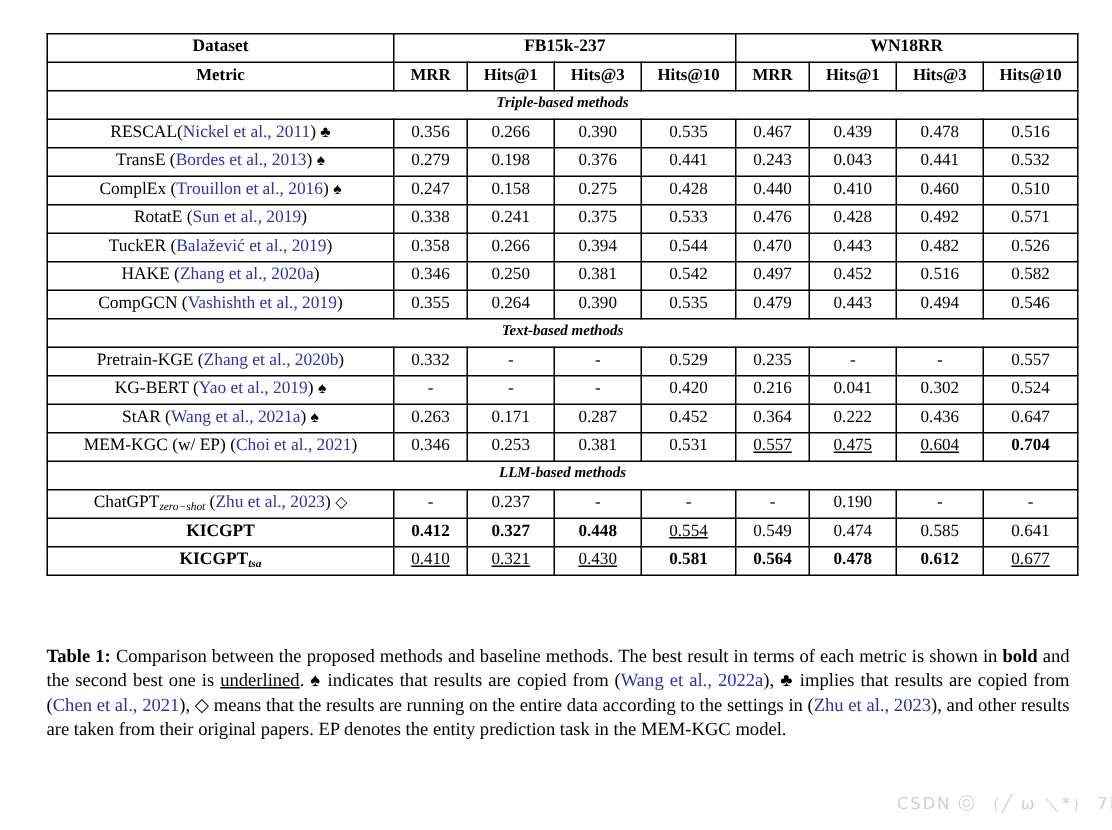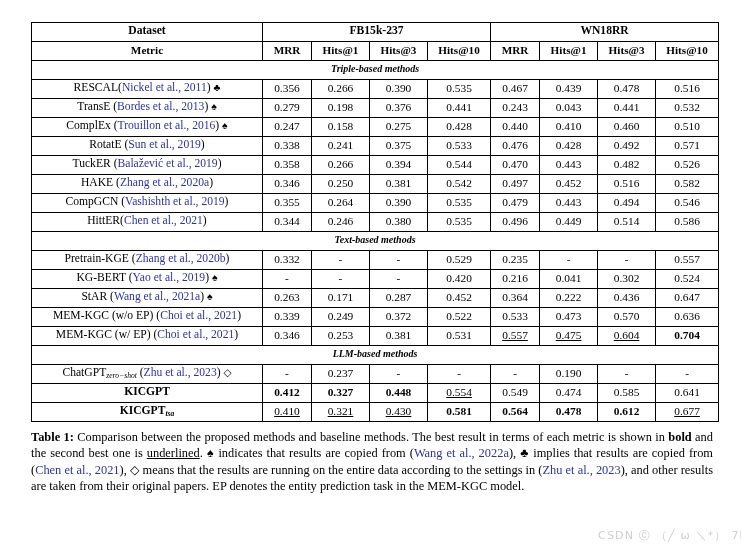--- a/index.html
+++ b/index.html
@@ -186,31 +186,20 @@
             <td class="name"><span>CompGCN (</span><span class="cite">Vashishth et al., 2019</span><span>)</span></td>
             <td class="num">0.355</td>
             <td class="num">0.264</td>
             <td class="num">0.390</td>
             <td class="num">0.535</td>
             <td class="num">0.479</td>
             <td class="num">0.443</td>
             <td class="num">0.494</td>
             <td class="num">0.546</td>
           </tr>
-          <tr>
-            <td class="name"><span>HittER(</span><span class="cite">Chen et al., 2021</span><span>)</span></td>
-            <td class="num">0.344</td>
-            <td class="num">0.246</td>
-            <td class="num">0.380</td>
-            <td class="num">0.535</td>
-            <td class="num">0.496</td>
-            <td class="num">0.449</td>
-            <td class="num">0.514</td>
-            <td class="num">0.586</td>
-          </tr>
           <tr class="section-row">
             <td colspan="9">Text-based methods</td>
           </tr>
           <tr>
             <td class="name"><span>Pretrain-KGE (</span><span class="cite">Zhang et al., 2020b</span><span>)</span></td>
             <td class="num">0.332</td>
             <td class="num">-</td>
             <td class="num">-</td>
             <td class="num">0.529</td>
             <td class="num">0.235</td>
@@ -234,31 +223,20 @@
             <td class="num">0.263</td>
             <td class="num">0.171</td>
             <td class="num">0.287</td>
             <td class="num">0.452</td>
             <td class="num">0.364</td>
             <td class="num">0.222</td>
             <td class="num">0.436</td>
             <td class="num">0.647</td>
           </tr>
           <tr>
-            <td class="name"><span>MEM-KGC (w/o EP) (</span><span class="cite">Choi et al., 2021</span><span>)</span></td>
-            <td class="num">0.339</td>
-            <td class="num">0.249</td>
-            <td class="num">0.372</td>
-            <td class="num">0.522</td>
-            <td class="num">0.533</td>
-            <td class="num">0.473</td>
-            <td class="num">0.570</td>
-            <td class="num">0.636</td>
-          </tr>
-          <tr>
             <td class="name"><span>MEM-KGC (w/ EP) (</span><span class="cite">Choi et al., 2021</span><span>)</span></td>
             <td class="num">0.346</td>
             <td class="num">0.253</td>
             <td class="num">0.381</td>
             <td class="num">0.531</td>
             <td class="num u">0.557</td>
             <td class="num u">0.475</td>
             <td class="num u">0.604</td>
             <td class="num b">0.704</td>
           </tr>

